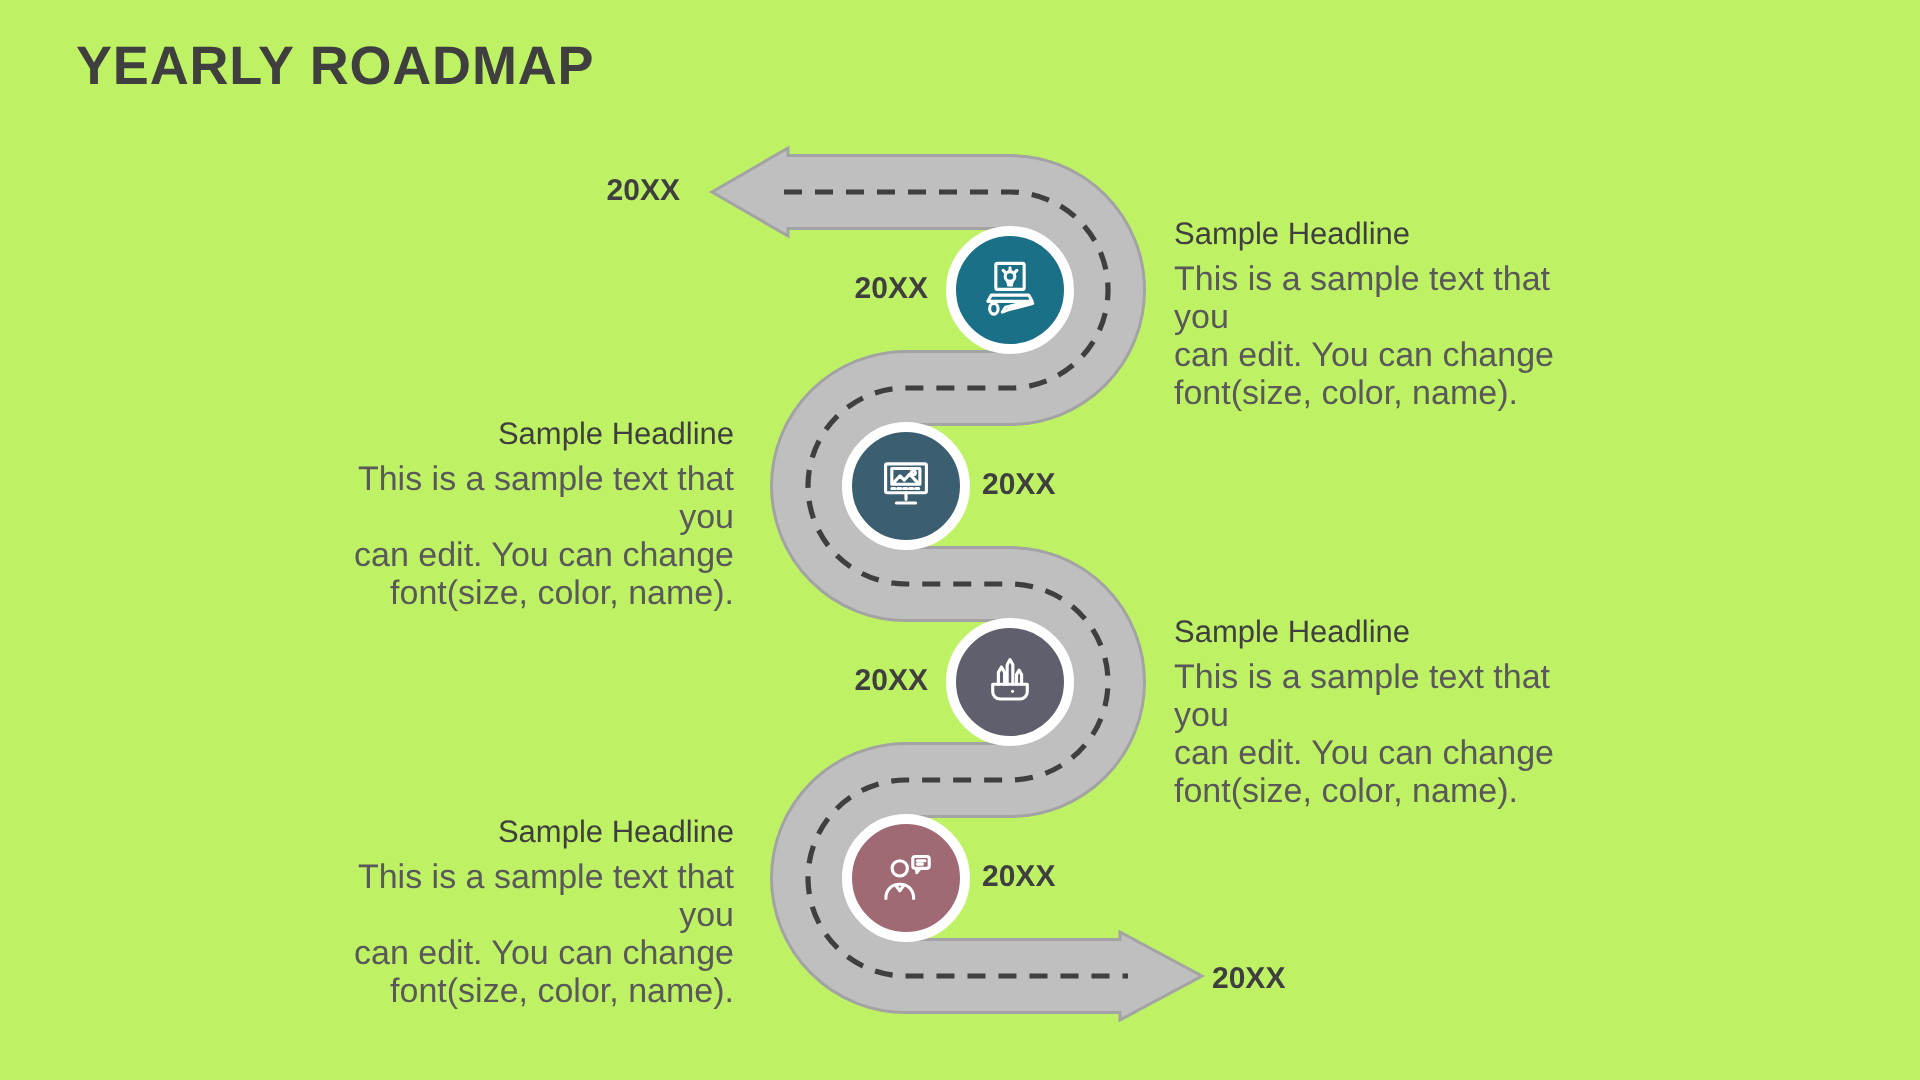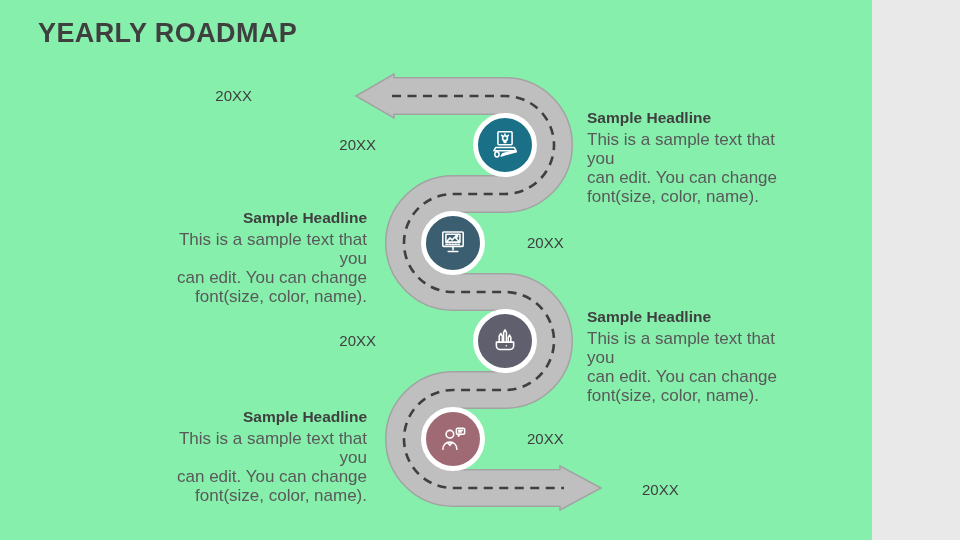--- a/index.html
+++ b/index.html
@@ -1,36 +1,36 @@
 <!DOCTYPE html>
 <html><head>
 <meta charset="utf-8">
 <style>
   html,body{margin:0;padding:0;background:#e9e9e9;}
   .slide{
-    position:relative;width:872px;height:540px;background:#86efac;overflow:hidden;
+    position:relative;width:960px;height:540px;background:#bef264;overflow:hidden;
     font-family:"Liberation Sans", sans-serif;
   }
   .title{
     position:absolute;left:38px;top:18px;font-size:27px;font-weight:700;
     letter-spacing:.4px;color:#3f3f3f;
   }
   .road-svg{position:absolute;left:0;top:0;}
   .node{
     position:absolute;width:54px;height:54px;border-radius:50%;
     border:5px solid #ffffff;display:flex;align-items:center;justify-content:center;
     box-sizing:content-box;
   }
   .node svg{display:block;}
   .year{
-    position:absolute;font-size:15px;font-weight:400;color:#3f3f3f;white-space:nowrap;margin-left:36px;
+    position:absolute;font-size:15px;font-weight:700;color:#3f3f3f;white-space:nowrap;
   }
   .tb{position:absolute;width:196px;}
   .tb.right-align{text-align:right;}
-  .tb-head{font-size:15.5px;font-weight:700;color:#3f3f3f;line-height:20px;margin:0 0 2px 0;}
+  .tb-head{font-size:15.5px;font-weight:400;color:#3f3f3f;line-height:20px;margin:0 0 2px 0;}
   .tb-body{font-size:17px;color:#595959;line-height:19px;white-space:pre-line;}
 </style>
 </head>
 <body>
 
 <div class="slide">
 
   <div class="title">YEARLY ROADMAP</div>
 
   <svg class="road-svg" width="960" height="540" viewBox="0 0 960 540">

